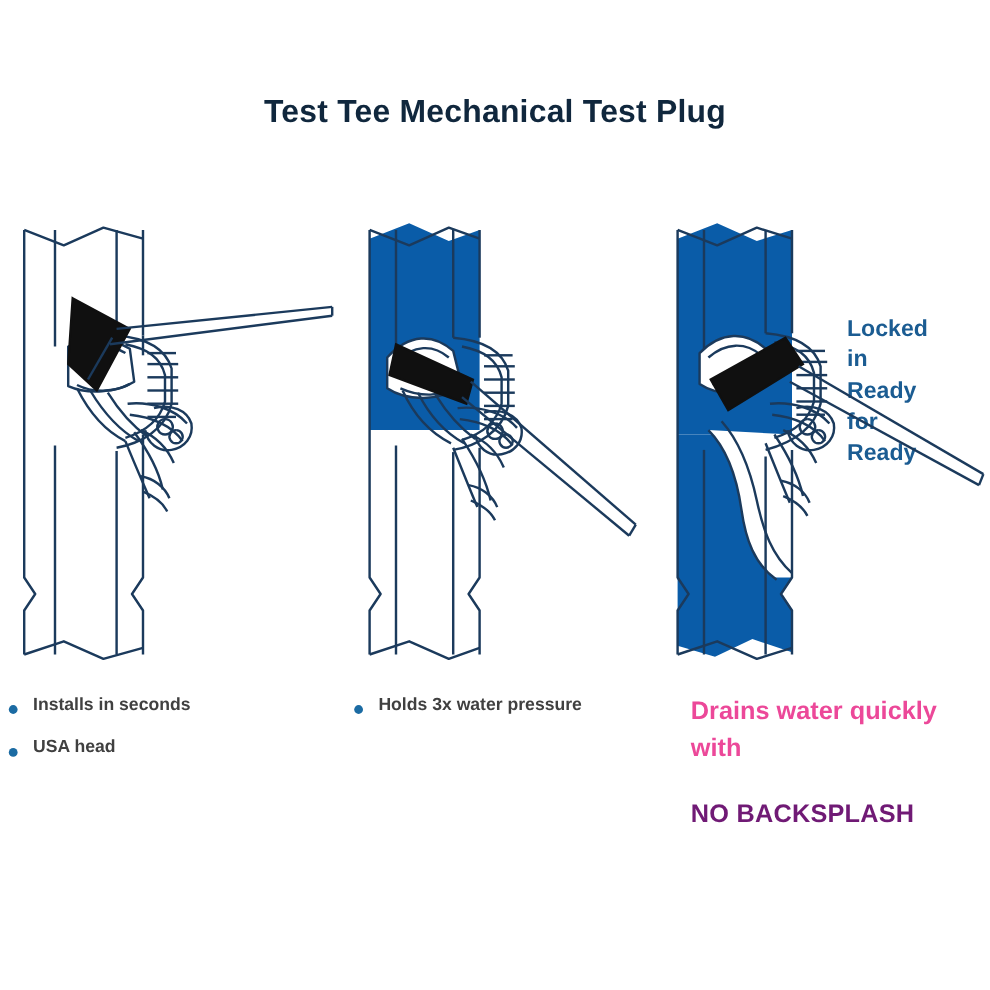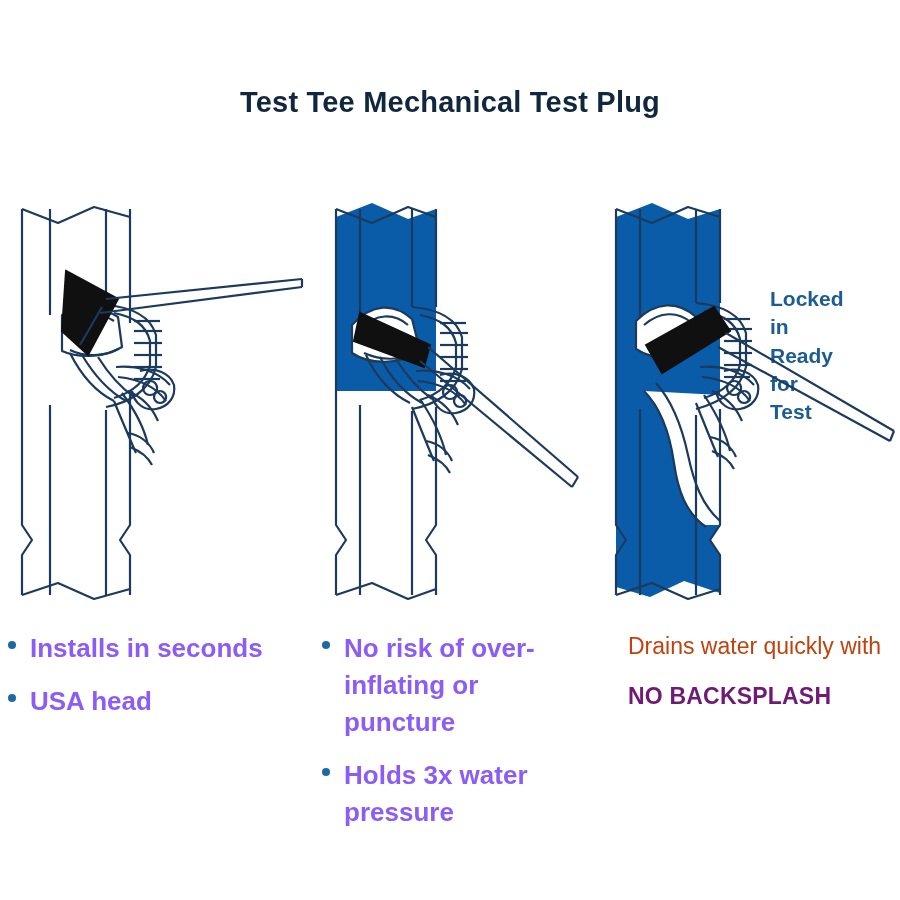--- a/index.html
+++ b/index.html
@@ -71,40 +71,40 @@
     top: 0;
   }
   .col-1 { left: 8px;   width: 300px; }
   .col-2 { left: 322px; width: 270px; }
   .col-3 { left: 628px; width: 270px; }
 
   .bullet {
     position: relative;
     padding-left: 22px;
     margin-bottom: 16px;
-    font-size: 26px;
+    font-size: 16px;
     font-weight: bold;
     line-height: 1.42;
-    color: #8b5cf6;
+    color: #404040;
   }
   .bullet .dot {
     position: absolute;
     left: 0;
     top: 11px;
     width: 8px;
     height: 8px;
     border-radius: 50%;
     background: #1b6ba3;
   }
   .plain {
     font-size: 23px;
-    font-weight: normal;
+    font-weight: bold;
     line-height: 1.42;
-    color: #c2410c;
-    margin-bottom: 20px;
+    color: #ec4899;
+    margin-bottom: 31px;
   }
   .emph {
     font-size: 23px;
     font-weight: bold;
     color: #701a75;
     letter-spacing: 0.2px;
   }
   svg { display: block; }
 </style>
 </head>
@@ -226,21 +226,21 @@
 
         <g fill="none" stroke="#1b3a5c" stroke-width="2.2">
           <path d="M108 152 L258 282"></path>
           <path d="M100 166 L252 292"></path>
           <path d="M258 282 L252 292"></path>
         </g>
       </svg>
       <div class="callout">
         <div>Locked in</div>
         <div>Ready for</div>
-        <div>Test</div>
+        <div>Ready</div>
       </div>
     </div>
 
     <div class="panel panel-3">
       <svg width="300" height="420" viewBox="0 0 300 420">
 
         <path d="M16 22 L52 8 L88 24 L120 14 L120 200 L16 200 Z" fill="#0a5ca8"></path>
 
         <path d="M16 200 L120 200 L120 330 L110 345 L120 360 L120 398 L84 386 L50 402 L16 392 Z" fill="#0a5ca8"></path>
 
@@ -304,24 +304,20 @@
       </div>
       <div class="bullet">
         <span class="dot"></span>
         <span>USA head</span>
       </div>
     </div>
 
     <div class="col col-2">
       <div class="bullet">
         <span class="dot"></span>
-        <span>No risk of over-inflating or puncture</span>
-      </div>
-      <div class="bullet">
-        <span class="dot"></span>
         <span>Holds 3x water pressure</span>
       </div>
     </div>
 
     <div class="col col-3">
       <div class="plain">Drains water quickly with</div>
       <div class="emph">NO BACKSPLASH</div>
     </div>
 
   </div>

